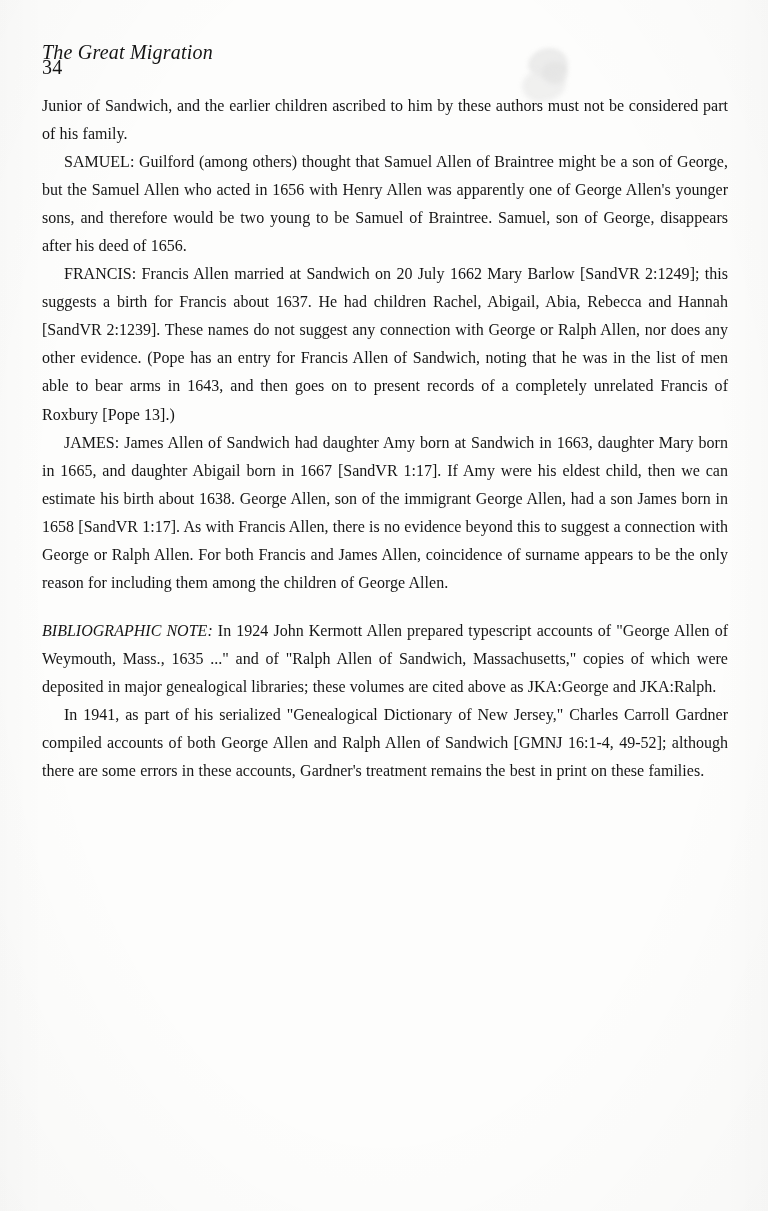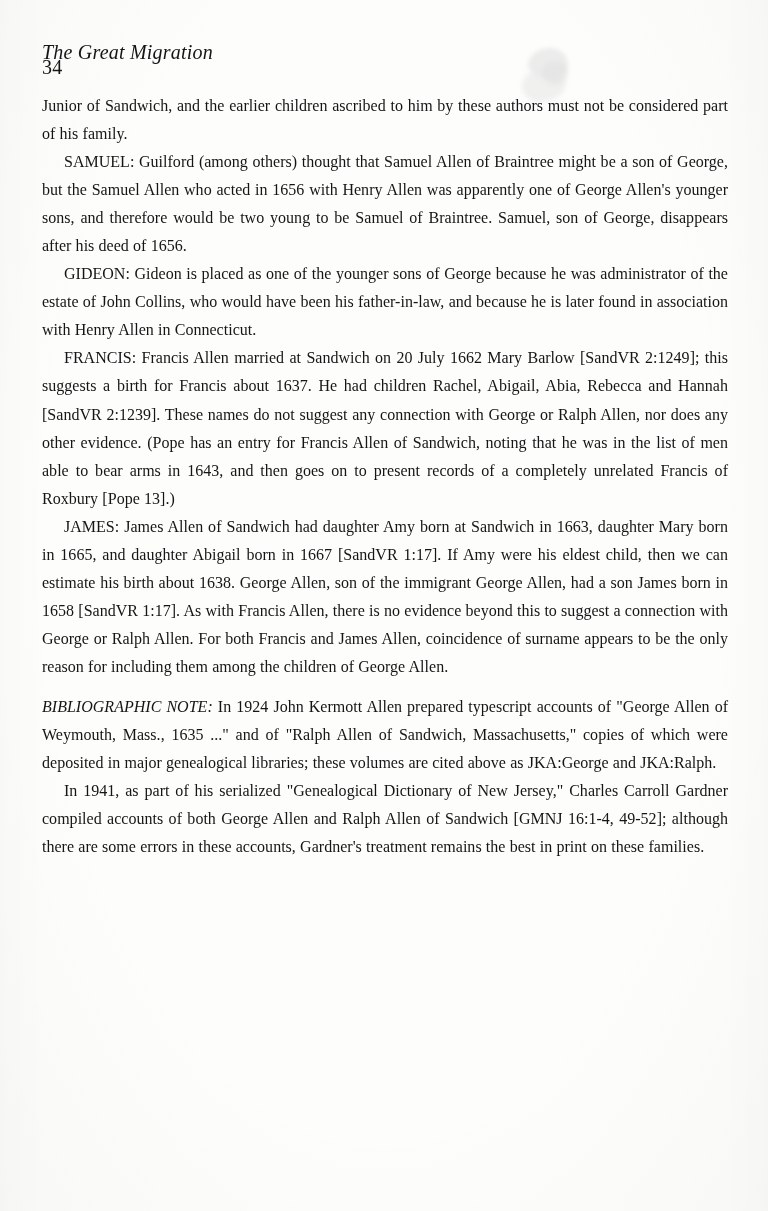--- a/index.html
+++ b/index.html
@@ -117,21 +117,21 @@
     hyphens: none;
   }
   
   #body-text p.continuation {
     text-indent: 0;
   }
   #body-text p.no-indent {
     text-indent: 0;
   }
   #body-text p.section-gap {
-    margin-top: 12px;
+    margin-top: 20px;
   }
   
   .ital {
     font-style: italic;
   }
 </style>
 </head>
 <body>
 
 <div id="page">
@@ -148,21 +148,20 @@
     <span id="page-number">34</span>
     <span id="running-title">The Great Migration</span>
   </div>
 
   <div id="body-text">
 
     <p class="continuation">Junior of Sandwich, and the earlier children ascribed to him by these authors must not be considered part of his family.</p>
 
     <p>SAMUEL:  Guilford (among others) thought that Samuel Allen of Braintree might be a son of George, but the Samuel Allen who acted in 1656 with Henry Allen was apparently one of George Allen's younger sons, and therefore would be two young to be Samuel of Braintree. Samuel, son of George, disappears after his deed of 1656.</p>
 
-    <p>GIDEON:  Gideon is placed as one of the younger sons of George because he was administrator of the estate of John Collins, who would have been his father-in-law, and because he is later found in association with Henry Allen in Connecticut.</p>
 
     <p>FRANCIS:  Francis Allen married at Sandwich on 20 July 1662 Mary Barlow [SandVR 2:1249]; this suggests a birth for Francis about 1637.  He had children Rachel, Abigail, Abia, Rebecca and Hannah [SandVR 2:1239]. These names do not suggest any connection with George or Ralph Allen, nor does any other evidence.  (Pope has an entry for Francis Allen of Sandwich, noting that he was in the list of men able to bear arms in 1643, and then goes on to present records of a completely unrelated Francis of Roxbury [Pope 13].)</p>
 
     <p>JAMES:  James Allen of Sandwich had daughter Amy born at Sandwich in 1663, daughter Mary born in 1665,  and daughter Abigail born in 1667 [SandVR 1:17].  If Amy were his eldest child, then we can estimate his birth about 1638.  George Allen, son of the immigrant George Allen, had a son James born in 1658 [SandVR 1:17].  As with Francis Allen, there is no evidence beyond this to suggest a connection with George or Ralph Allen. For both Francis and James Allen, coincidence of surname appears to be the only reason for including them among the children of George Allen.</p>
 
     <p class="no-indent section-gap"><span class="ital">BIBLIOGRAPHIC NOTE:</span><span>  In 1924 John Kermott Allen prepared typescript accounts of "George Allen of Weymouth, Mass., 1635 ..." and of "Ralph Allen of Sandwich, Massachusetts," copies of which were deposited in major genealogical libraries; these volumes are cited above as JKA:George and JKA:Ralph.</span></p>
 
     <p>In 1941, as part of his serialized "Genealogical Dictionary of New Jersey," Charles Carroll Gardner compiled accounts of both George Allen and Ralph Allen of Sandwich [GMNJ 16:1-4, 49-52]; although there are some errors in these accounts, Gardner's treatment remains the best in print on these families.</p>
 
 

